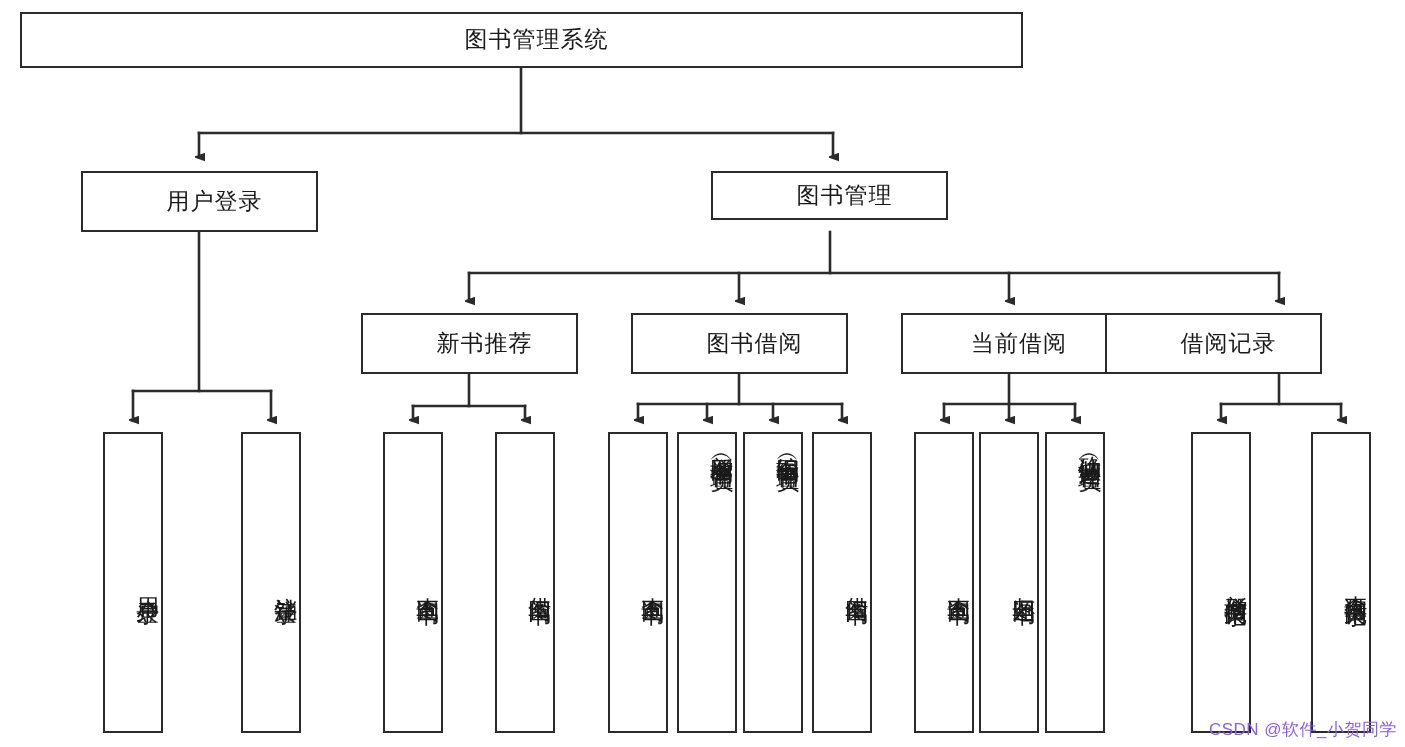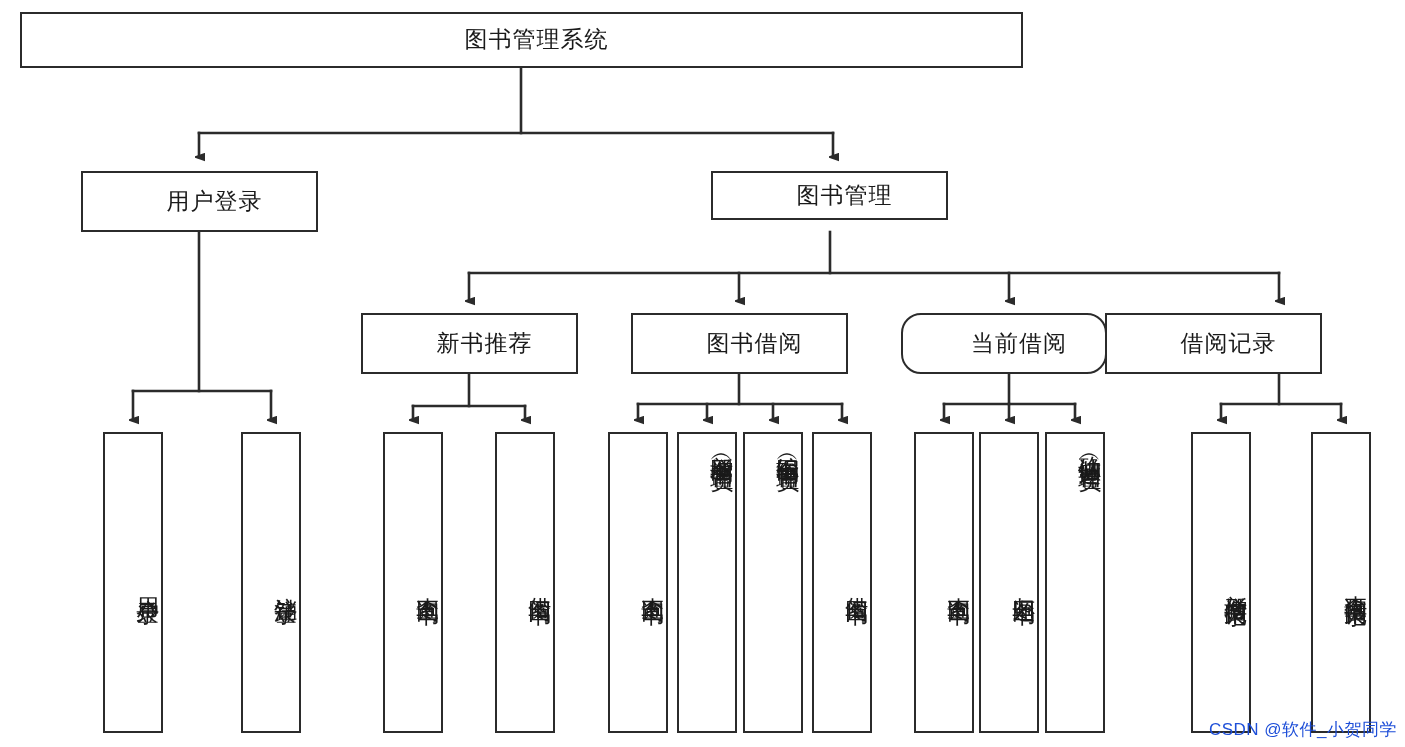--- a/index.html
+++ b/index.html
@@ -69,21 +69,21 @@
   .vwrap.top {
     align-items: flex-start;
     padding-top: 4px;
     box-sizing: border-box;
   }
   .watermark {
     position: absolute;
     right: 8px;
     bottom: 6px;
     font-size: 17px;
-    color: #1d4ed8;
+    color: #8b5cf6;
     letter-spacing: 0.5px;
     white-space: nowrap;
     user-select: none;
   }
 </style>
 </head>
 <body>
 
 <div id="canvas">
 
@@ -147,21 +147,21 @@
   <div class="node horiz" style="left:711px; top:171px; width:237px; height:49px;">
     <span>图书管理</span>
   </div>
 
   <div class="node horiz" style="left:361px; top:313px; width:217px; height:61px;">
     <span>新书推荐</span>
   </div>
   <div class="node horiz" style="left:631px; top:313px; width:217px; height:61px;">
     <span>图书借阅</span>
   </div>
-  <div class="node horiz" style="left:901px; top:313px; width:206px; height:61px;border-radius:20px;">
+  <div class="node horiz" style="left:901px; top:313px; width:206px; height:61px;">
     <span>当前借阅</span>
   </div>
   <div class="node horiz" style="left:1105px; top:313px; width:217px; height:61px;">
     <span>借阅记录</span>
   </div>
 
   <div class="node vert" style="left:103px; top:432px; width:60px; height:301px;">
     <div class="vwrap">
       <span class="vlabel">用户登录</span>
     </div>

